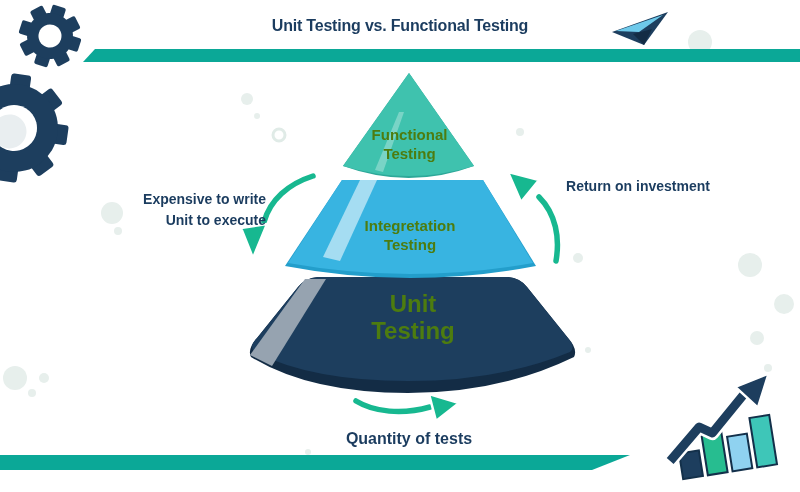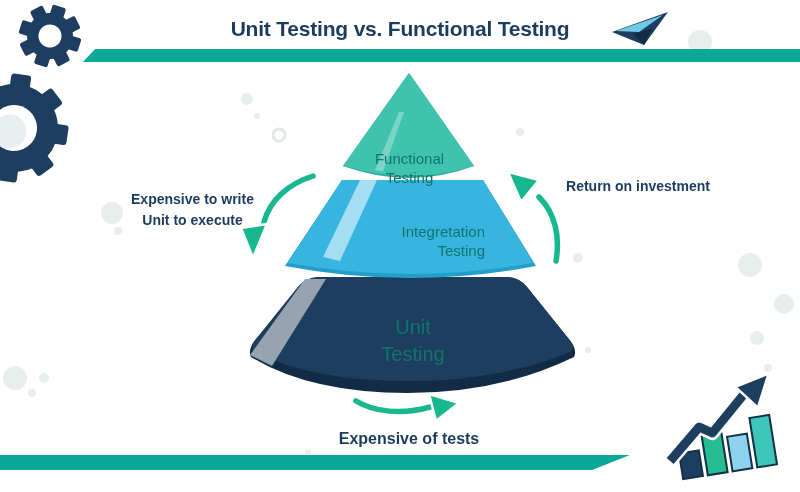--- a/index.html
+++ b/index.html
@@ -3,30 +3,30 @@
 <meta charset="utf-8">
 <style>
   html,body{margin:0;padding:0;background:#fff;}
   .canvas{
     position:relative;width:800px;height:492px;background:#ffffff;
     overflow:hidden;font-family:"Liberation Sans",sans-serif;
   }
   .canvas svg{position:absolute;left:0;top:0;}
   .txt{position:absolute;color:#1b3c5f;font-weight:bold;text-align:center;}
   .title{
-    left:0;top:17px;width:800px;font-size:21px;letter-spacing:-0.2px;
+    left:0;top:17px;width:800px;font-size:16px;letter-spacing:-0.2px;
   }
   .side-label{font-size:14px;line-height:21px;}
-  .left-label{left:110px;top:189px;width:165px;}
+  .left-label{left:101px;top:189px;width:165px;text-align:right;}
   .right-label{left:553px;top:176px;width:170px;}
   .bottom-label{left:324px;top:430px;width:170px;font-size:16px;}
-  .layer-label{color:#0f766e;font-weight:normal;margin-top:24px;}
+  .layer-label{color:#4d7c0f;font-weight:bold;}
   .layer-functional-label{left:337px;top:125px;width:145px;font-size:15px;line-height:19px;}
-  .layer-integration-label{left:335px;top:198px;width:150px;font-size:15px;line-height:19px;text-align:right;}
-  .layer-unit-label{left:333px;top:290px;width:160px;font-size:20px;line-height:27px;}
+  .layer-integration-label{left:335px;top:216px;width:150px;font-size:15px;line-height:19px;}
+  .layer-unit-label{left:333px;top:290px;width:160px;font-size:24px;line-height:27px;}
   .layer-label span, .side-label span{display:block;}
 </style>
 </head>
 <body>
 
 <div class="canvas">
 
   <svg width="800" height="492" viewBox="0 0 800 492">
 
     <g fill="#e7efec">
@@ -150,15 +150,15 @@
     <span>Testing</span>
   </div>
 
   <div class="txt side-label left-label">
     <span>Expensive to write</span>
     <span>Unit to execute</span>
   </div>
   <div class="txt side-label right-label">
     <span>Return on investment</span>
   </div>
-  <div class="txt bottom-label">Expensive of tests</div>
+  <div class="txt bottom-label">Quantity of tests</div>
 
 </div>
 
 </body></html>

